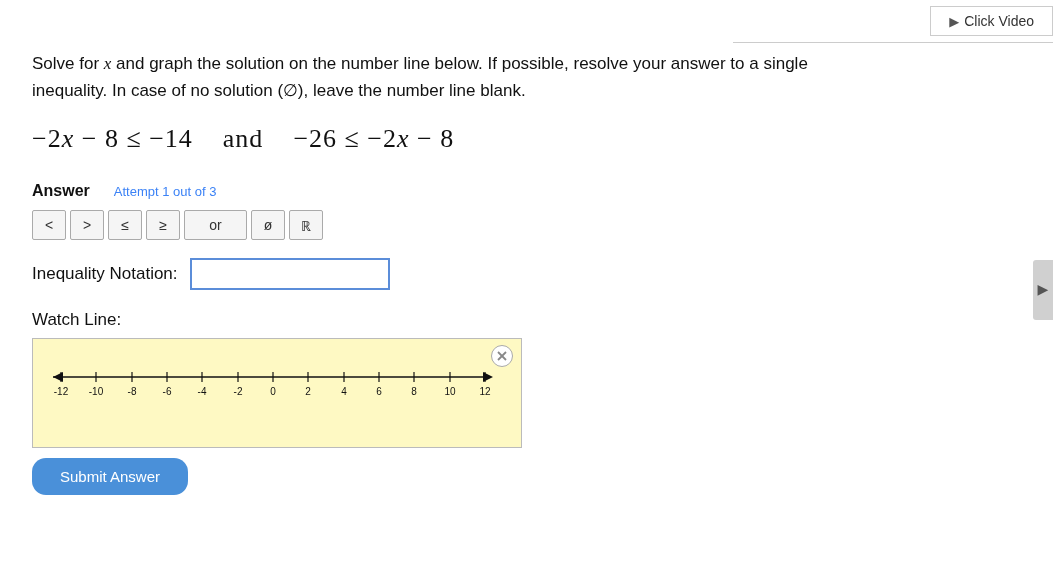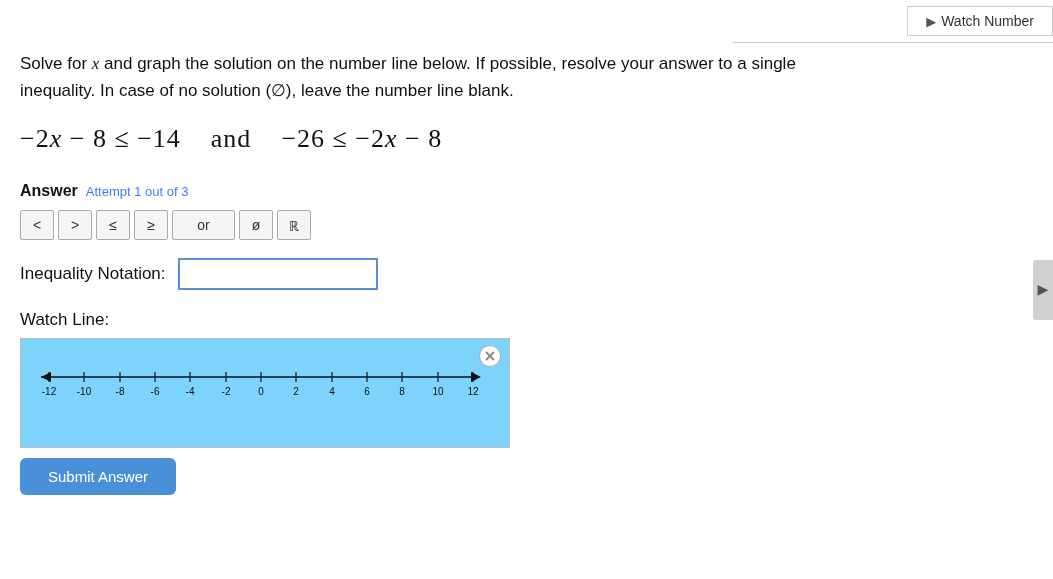--- a/index.html
+++ b/index.html
@@ -39,20 +39,21 @@
       color: #333;
     }
     .top-btn .play-icon {
       color: #555;
       font-size: 13px;
     }
 
     
     .main-content {
       padding: 50px 30px 20px 20px;
+      margin-left: 12px;
     }
 
     .problem-text {
       font-size: 17px;
       line-height: 1.6;
       margin-bottom: 20px;
       max-width: 850px;
       font-family: Arial, sans-serif;
     }
     .problem-text em {
@@ -71,21 +72,21 @@
       display: inline-block;
     }
 
     
     .answer-section {
       margin-top: 10px;
     }
     .answer-header {
       display: flex;
       align-items: baseline;
-      gap: 8px;
+      gap: 24px;
       margin-bottom: 10px;
     }
     .answer-label {
       font-weight: bold;
       font-size: 16px;
       font-family: Arial, sans-serif;
     }
     .attempt-label {
       font-size: 13px;
       color: #3b82f6;
@@ -138,21 +139,21 @@
     .number-line-label {
       font-size: 17px;
       font-family: Arial, sans-serif;
       margin-bottom: 8px;
     }
 
     .number-line-container {
       width: 490px;
       height: 110px;
       border: 1px solid #bbb;
-      background: #7dd3fc;
+      background: #fef9c3;
       position: relative;
       padding: 10px 16px 28px 10px;
     }
 
     
     .nl-clear-btn {
       position: absolute;
       top: 6px;
       right: 8px;
       width: 22px;
@@ -186,21 +187,21 @@
     
     .submit-btn {
       margin-top: 10px;
       background: #4a90d9;
       color: #fff;
       border: none;
       padding: 10px 28px;
       font-size: 15px;
       font-family: Arial, sans-serif;
       cursor: pointer;
-      border-radius: 6px;
+      border-radius: 14px;
     }
 
     
     .side-panel-arrow {
       position: absolute;
       right: 0;
       top: 50%;
       transform: translateY(-50%);
       width: 20px;
       height: 60px;
@@ -214,21 +215,21 @@
 
     
     .math-var { font-style: italic; font-family: Georgia, serif; }
   </style>
 </head>
 <body>
 
 <div class="top-bar">
   <button class="top-btn">
     <span class="play-icon">▶</span>
-    <span>Watch Number</span>
+    <span>Click Video</span>
   </button>
 </div>
 
 <div class="main-content">
 
   <div class="problem-text">
     Solve for <em>x</em> and graph the solution on the number line below. If possible, resolve your answer to a single inequality. In case of no solution (∅), leave the number line blank.
   </div>
 
   <div class="math-display">

